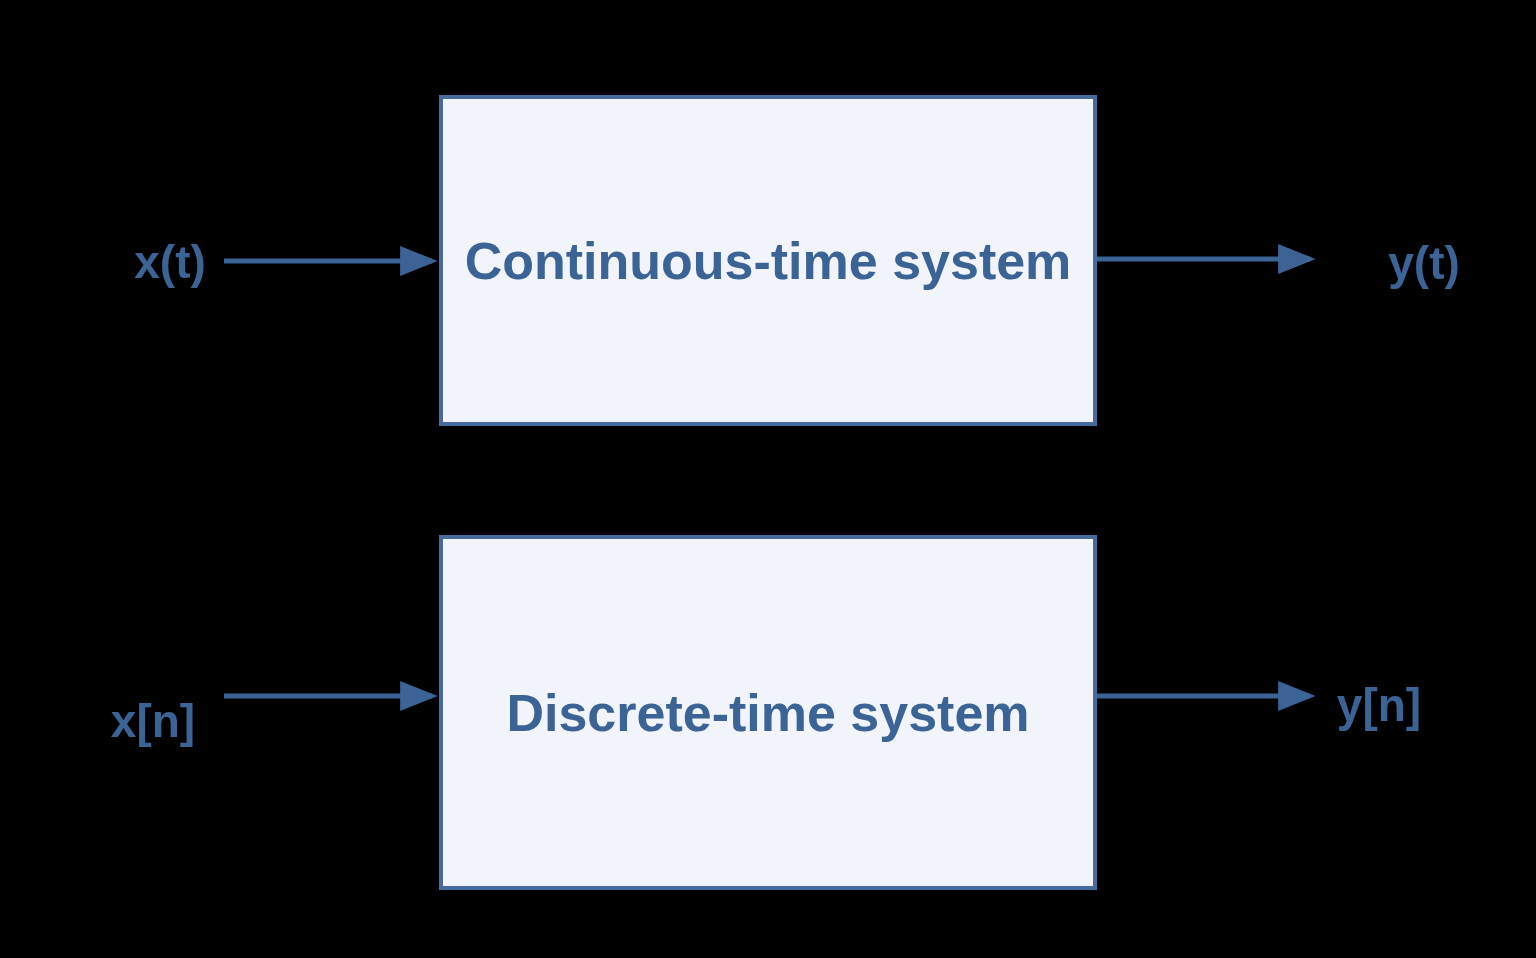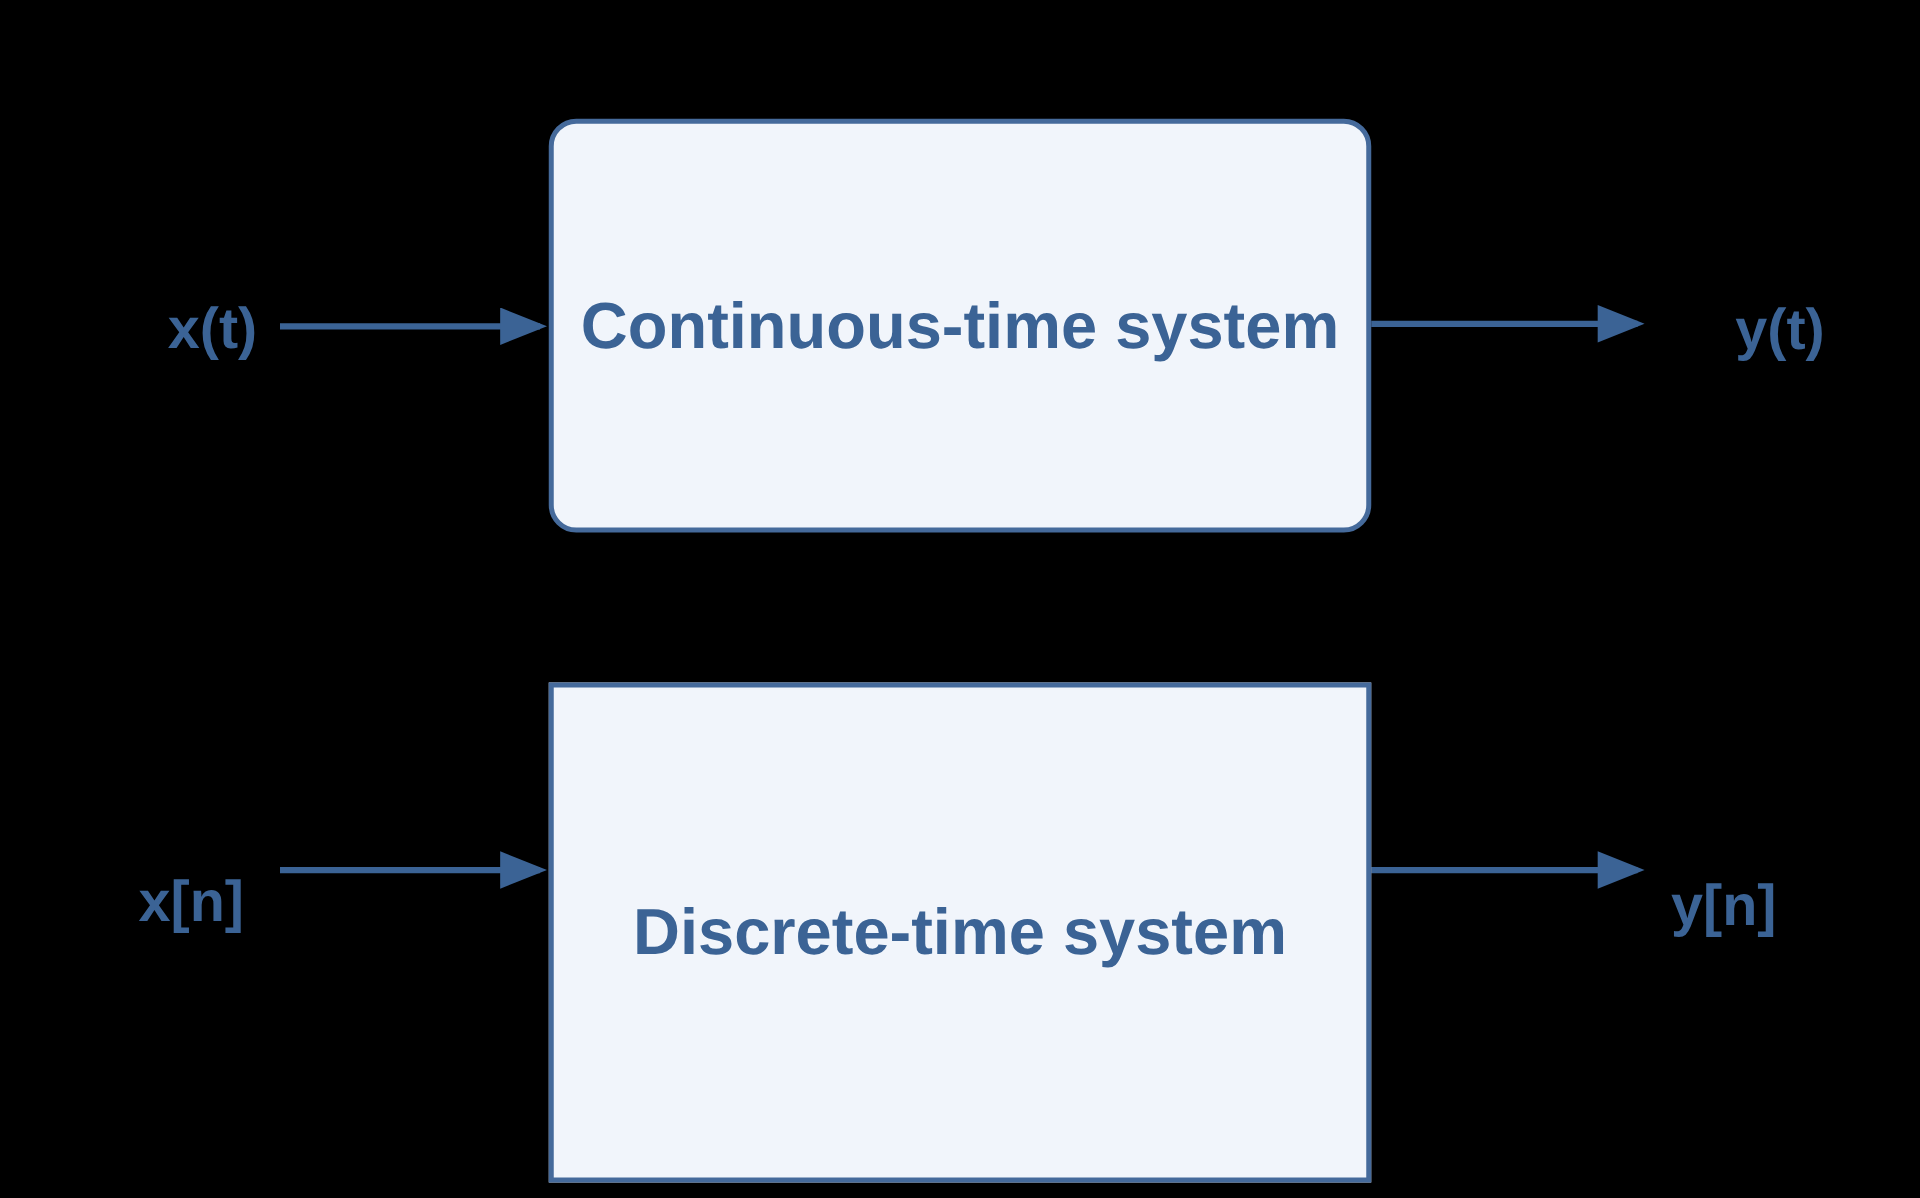--- a/index.html
+++ b/index.html
@@ -34,42 +34,42 @@
     position: absolute;
     left: 439px;
     width: 658px;
     box-sizing: border-box;
     background: var(--fill, #F1F5FB);
     border: 4px solid var(--border, #456A9B);
     display: flex;
     align-items: center;
     justify-content: center;
   }
-  .sys-box--continuous { top: 95px;  height: 331px; border-radius: 22px; }
-  .sys-box--discrete   { top: 546px; height: 400px; align-items: center; }
+  .sys-box--continuous { top: 95px;  height: 331px; }
+  .sys-box--discrete   { top: 535px; height: 355px; align-items: center; }
   .sys-box__title {
     color: var(--accent, #3B6395);
     font-weight: bold;
     font-size: 52px;
     letter-spacing: 0px;
     white-space: nowrap;
   }
   .io-label {
     position: absolute;
     transform: translate(-50%, -50%);
     color: var(--accent, #3B6395);
     font-weight: bold;
     font-size: 46px;
     white-space: nowrap;
     line-height: 1;
   }
   .io-label--in-continuous  { left: 170px;  top: 262px; }
   .io-label--out-continuous { left: 1424px; top: 263px; }
   .io-label--in-discrete    { left: 153px;  top: 697px; margin-top: 24px; }
-  .io-label--out-discrete   { left: 1379px; top: 724px; }
+  .io-label--out-discrete   { left: 1379px; top: 705px; }
 </style>
 </head>
 <body>
 
 <div class="canvas">
 
   <svg class="arrows-layer" width="1536" height="958" viewBox="0 0 1536 958" aria-hidden="true">
     <defs>
       <marker id="arrowhead" viewBox="0 0 10 8" refX="8.5" refY="4" markerWidth="38" markerHeight="30" orient="auto" markerUnits="userSpaceOnUse">
         <path class="arrow-head" d="M0,0 L10,4 L0,8 z"></path>

